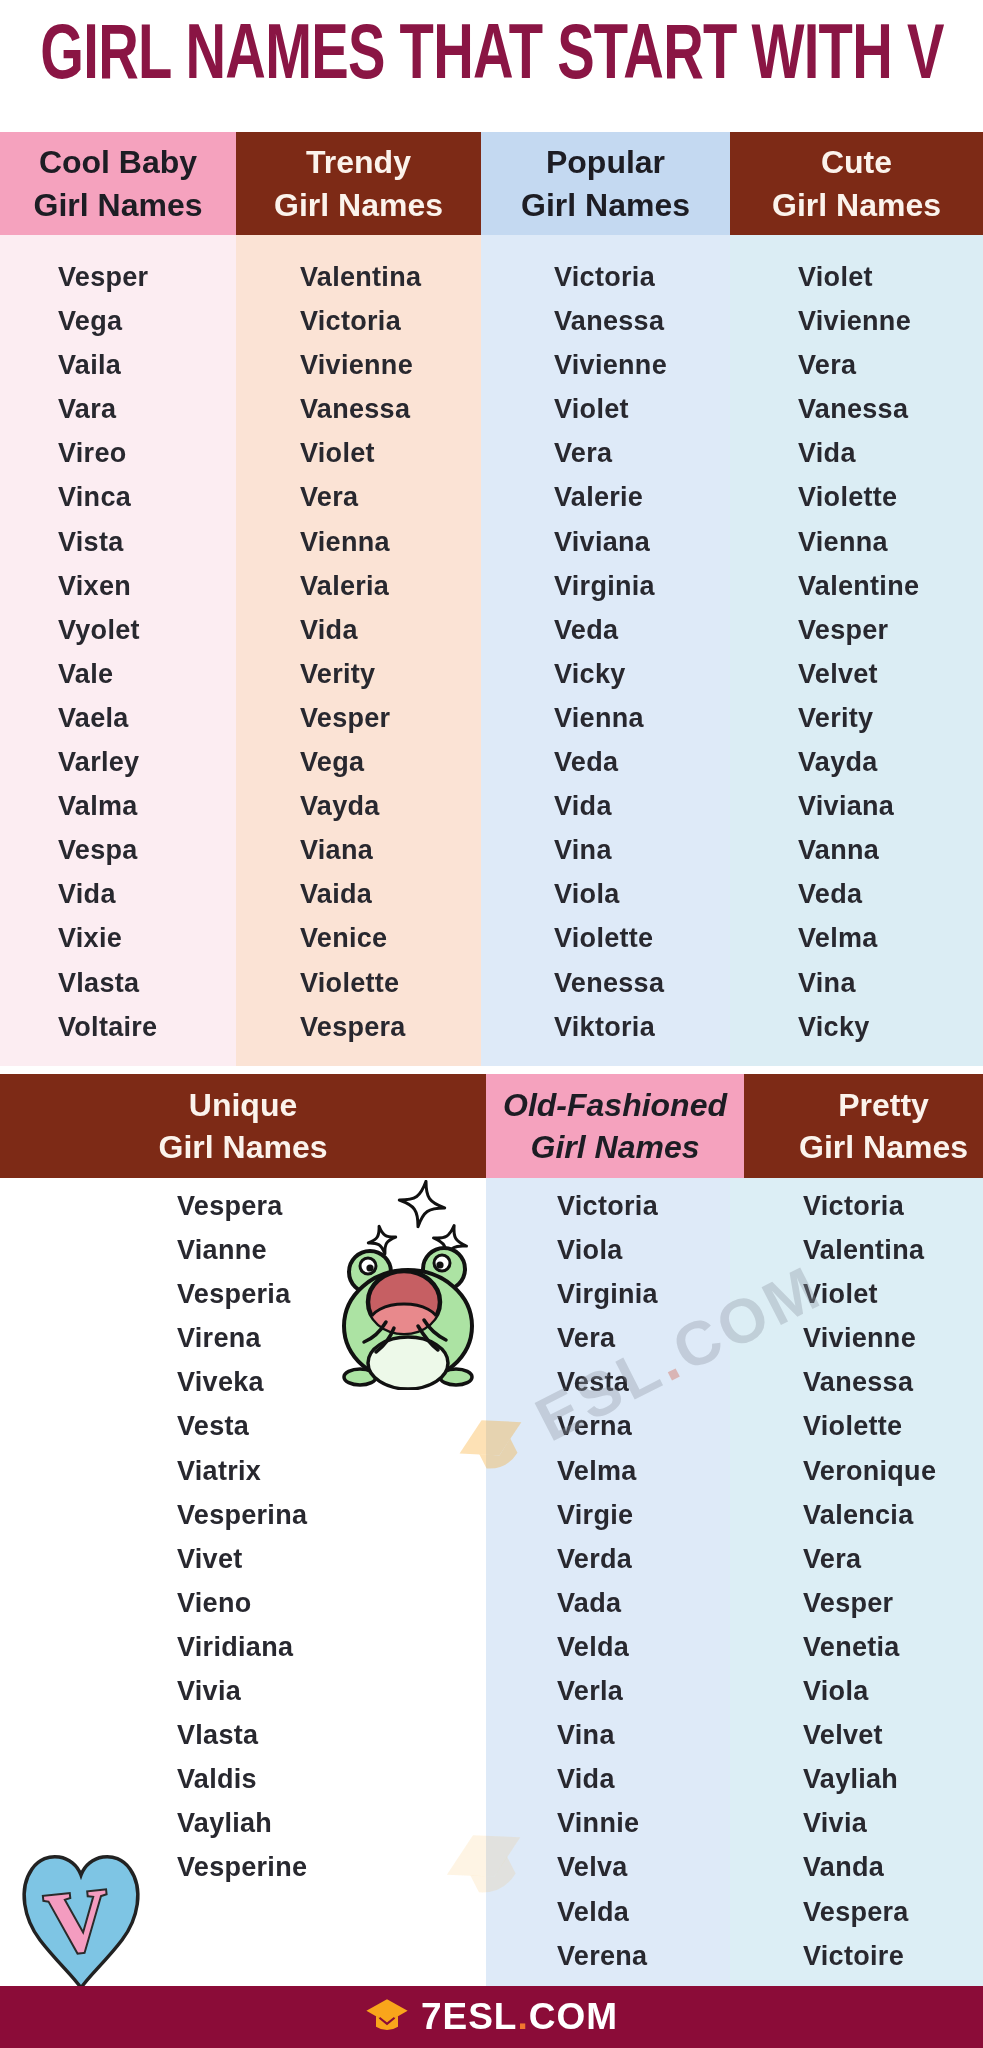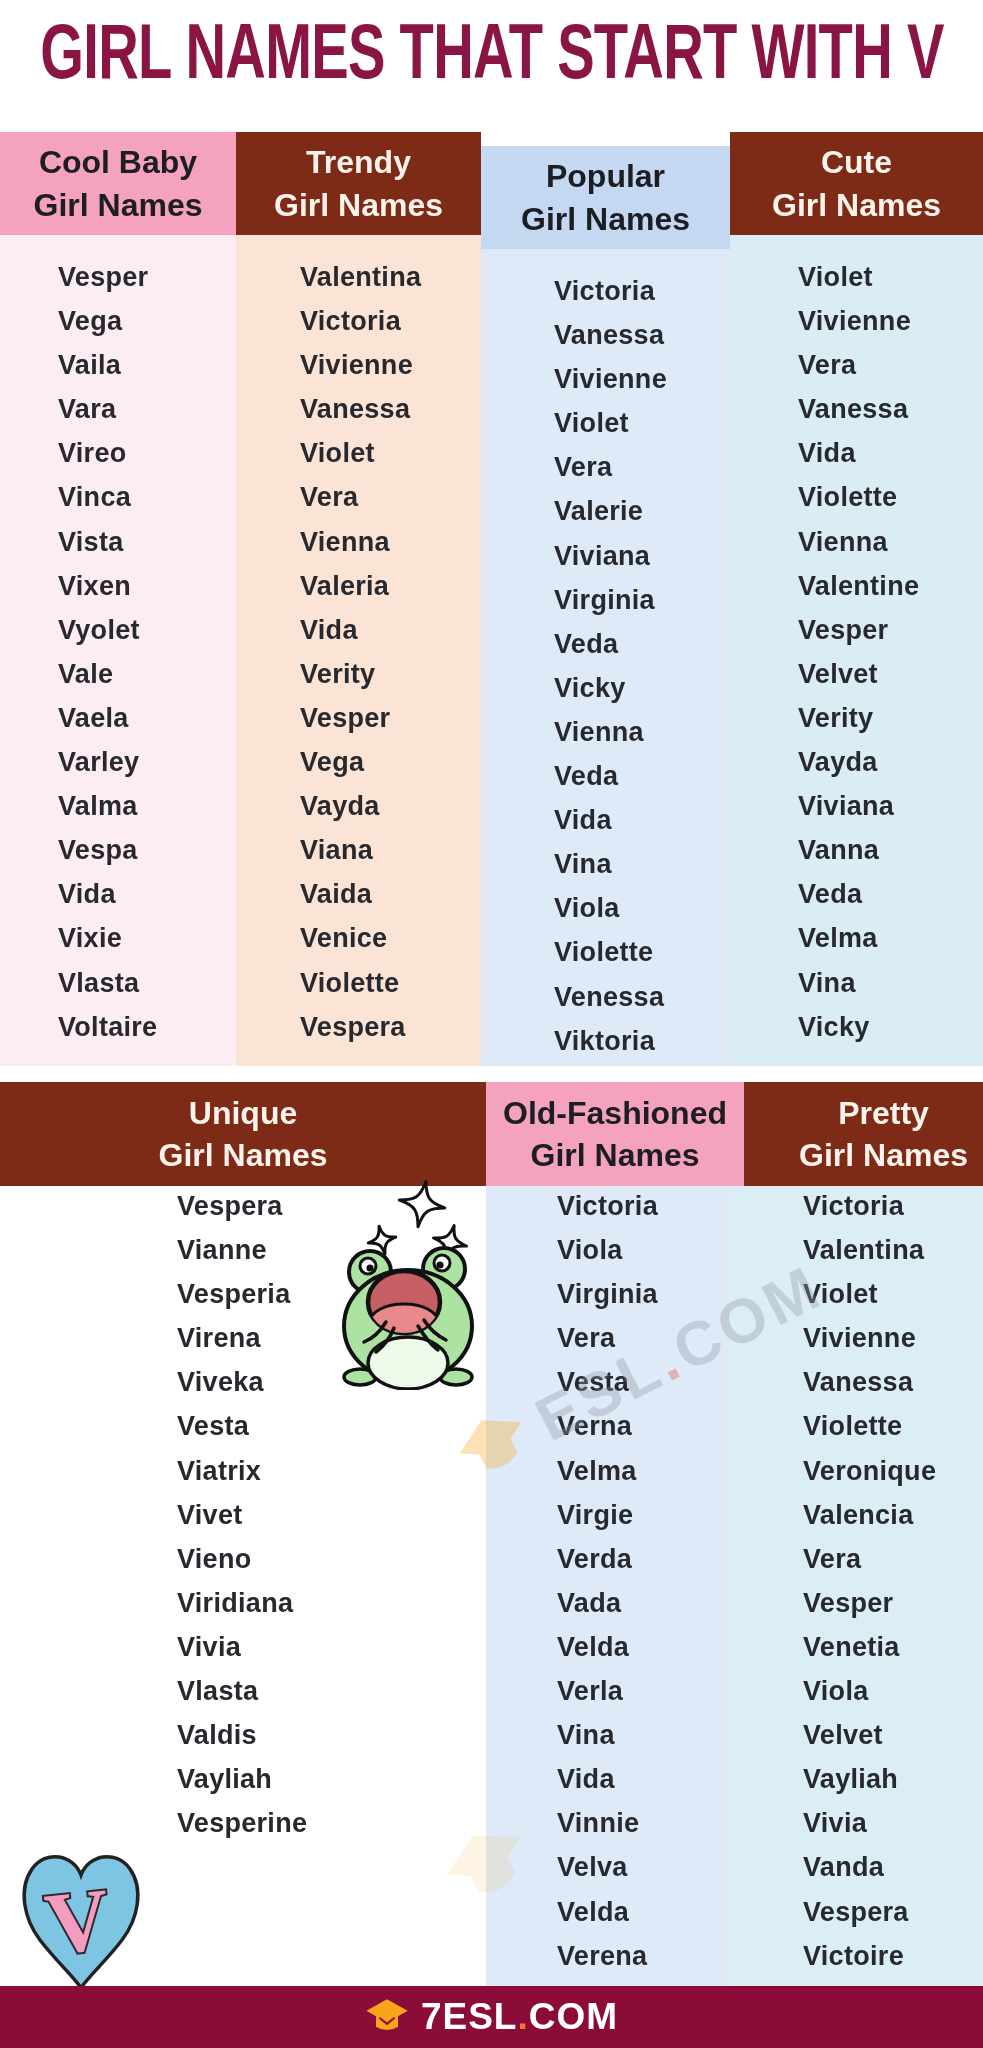--- a/index.html
+++ b/index.html
@@ -28,27 +28,27 @@
     height:44.1px;line-height:44.1px;font-size:27px;font-weight:700;
     letter-spacing:.3px;color:var(--name-color,#28282F);
   }
   
   .s1{position:absolute;top:132px;left:0;width:983px;height:934px;display:flex;}
   .s1 .col{display:flex;flex-direction:column;}
   .s1 .col .hdr{height:103px;flex:none;}
   .s1 .col ul{flex:1;}
   .c1{width:236px;} .c1 ul{padding-left:58px;background:var(--body-pink,#FCEDF2);}
   .c2{width:245px;} .c2 ul{padding-left:64px;background:var(--body-peach,#FBE3D5);}
-  .c3{width:249px;margin-top:14px;} .c3 ul{padding-left:73px;background:var(--body-blue,#DEEAF8);}
+  .c3{width:249px;} .c3 ul{padding-left:73px;background:var(--body-blue,#DEEAF8);}
   .c4{width:253px;} .c4 ul{padding-left:68px;background:var(--body-cyan,#DBEDF4);}
   
   .s2{position:absolute;top:1066px;left:0;width:983px;height:920px;}
-  .s2 .hdr{position:absolute;top:16px;height:104px;}
+  .s2 .hdr{position:absolute;top:8px;height:104px;}
   .h-unique{left:0;width:486px;}
-  .h-oldf{left:486px;width:258px;}
+  .h-oldf{left:486px;width:258px;font-style:italic;}
   .h-pretty{left:744px;width:279px;}
   .s2 .body{position:absolute;top:104px;height:816px;}
   .b1{left:0;width:486px;background:var(--body-white,#FFFFFF);}
   .b2{left:486px;width:244px;background:var(--body-blue,#DEEAF8);}
   .b3{left:730px;width:253px;background:var(--body-cyan2,#DCEEF5);}
   .b1 ul{padding:14px 0 0 177px;}
   .b2 ul{padding:14px 0 0 71px;}
   .b3 ul{padding:14px 0 0 73px;}
   
   .footer{
@@ -197,20 +197,21 @@
   <div class="s2">
     <div class="body b1">
       <ul class="names">
           <li>Vespera</li>
           <li>Vianne</li>
           <li>Vesperia</li>
           <li>Virena</li>
           <li>Viveka</li>
           <li>Vesta</li>
           <li>Viatrix</li>
+          <li>Vesperina</li>
           <li>Vivet</li>
           <li>Vieno</li>
           <li>Viridiana</li>
           <li>Vivia</li>
           <li>Vlasta</li>
           <li>Valdis</li>
           <li>Vayliah</li>
           <li>Vesperine</li>
         </ul>
     </div>

